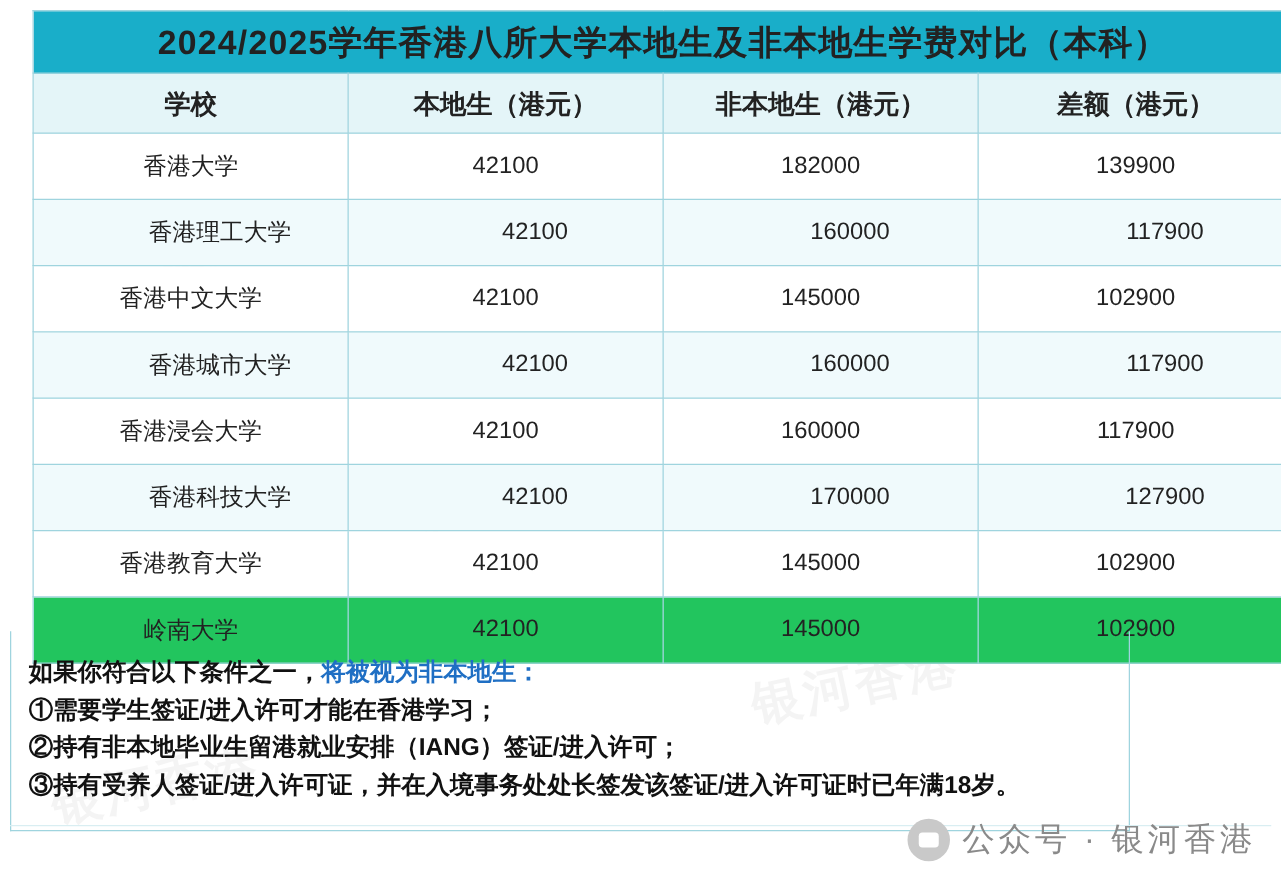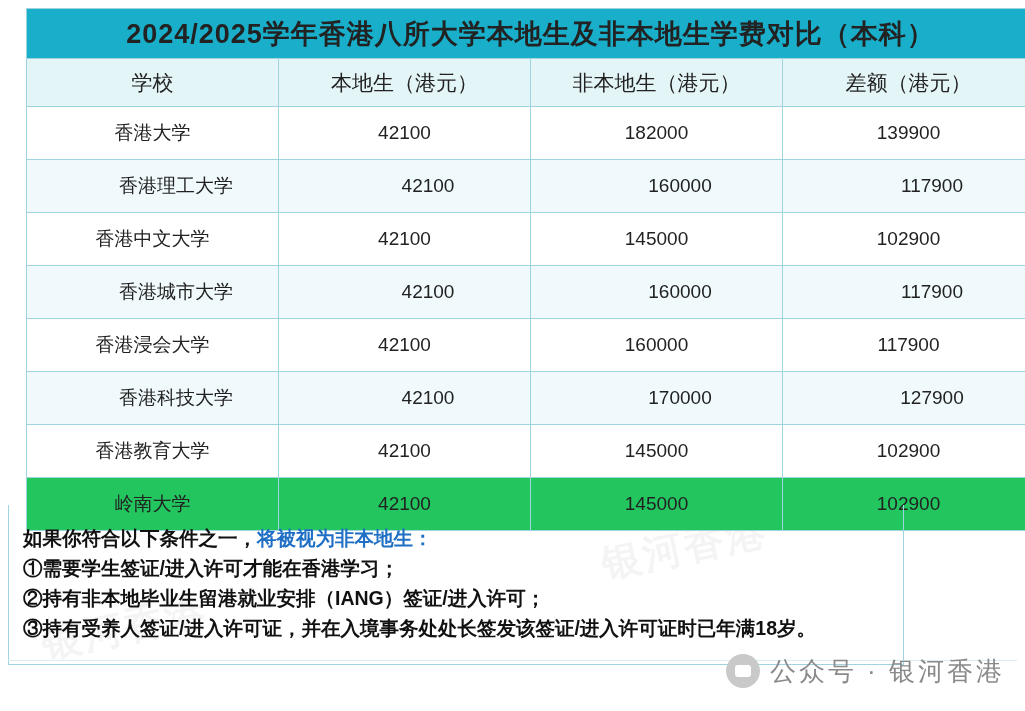--- a/index.html
+++ b/index.html
@@ -53,21 +53,21 @@
     color: #ffffff;
     font-size: 27px;
     font-weight: bold;
     height: 47px;
     letter-spacing: 1px;
     border: 1px solid #19aec9;
   }
   .head-row th {
     background: #e4f5f8;
     font-size: 21px;
-    font-weight: normal;
+    font-weight: bold;
     height: 45px;
     color: #111;
   }
   tbody tr td {
     font-size: 19px;
     height: 50px;
     background: #ffffff;
   }
   tbody tr.alt td {
     background: #f0fafc;
@@ -107,20 +107,21 @@
     color: #1f6fc4;
   }
   .note-line.item {
     font-weight: bold;
   }
   .footer {
     position: absolute;
     right: 20px;
     bottom: 22px;
     display: flex;
+    align-items: center;
     gap: 10px;
     color: #8a8a8a;
     font-size: 26px;
     letter-spacing: 3px;
   }
   .footer .logo {
     width: 34px;
     height: 34px;
     border-radius: 50%;
     background: #c9c9c9;

